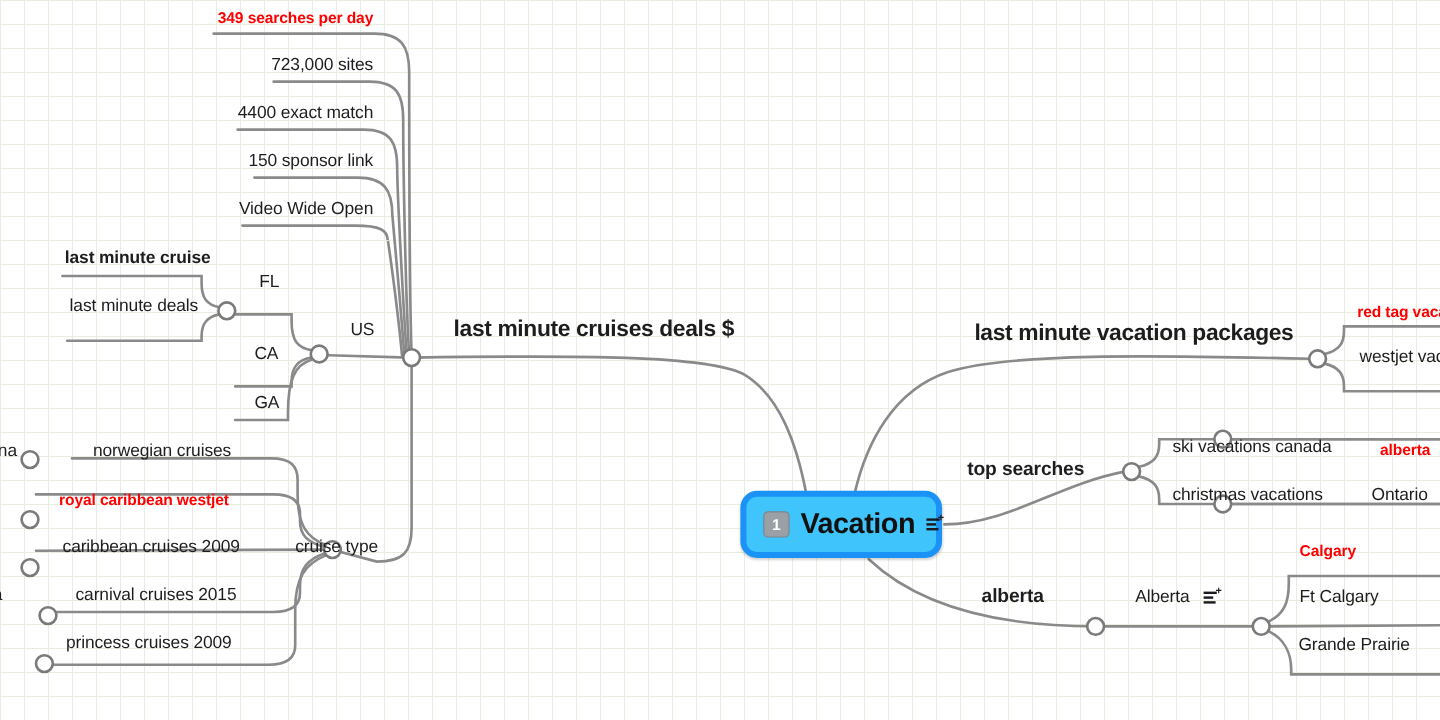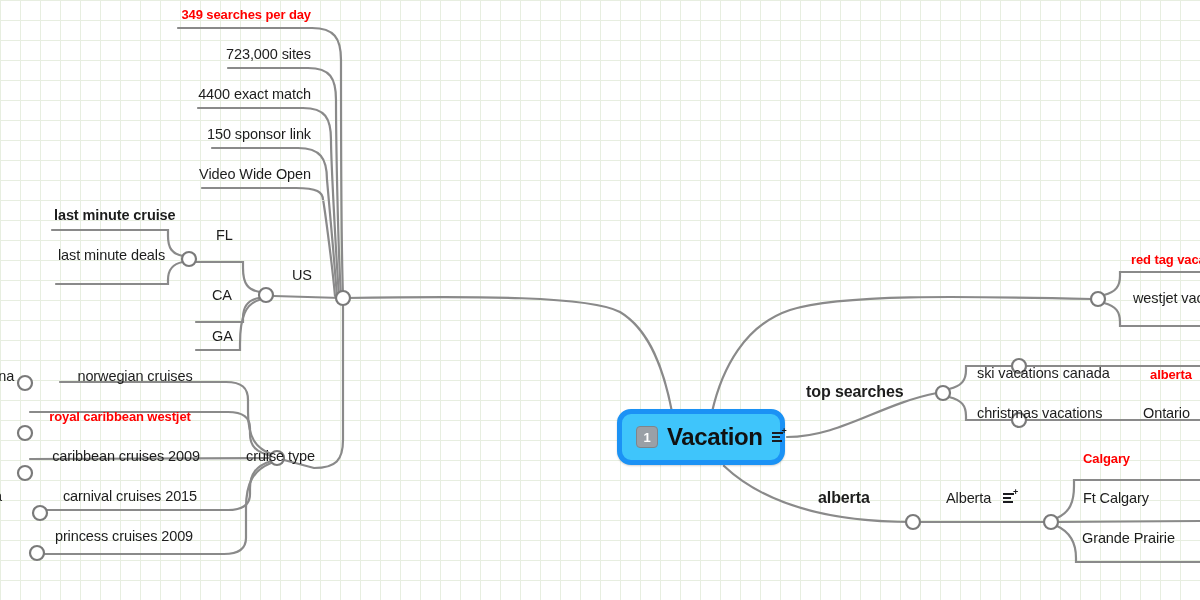--- a/index.html
+++ b/index.html
@@ -204,20 +204,21 @@
     <span id="root-badge">1</span>
     <span id="root-label">Vacation</span>
     <span class="note-icon">
         <i></i>
         <i></i>
         <i></i>
         <b>+</b>
       </span>
   </div>
 
+  <div class="lbl big" style="left:378px; top:265px;">last minute cruises deals $</div>
 
   <div class="lbl red anchor-r" style="left:311px; top:8px;">349 searches per day</div>
   <div class="lbl anchor-r" style="left:311px; top:47px;">723,000 sites</div>
   <div class="lbl anchor-r" style="left:311px; top:87px;text-align:center;">4400 exact match</div>
   <div class="lbl anchor-r" style="left:311px; top:127px;">150 sponsor link</div>
   <div class="lbl anchor-r" style="left:311px; top:167px;">Video Wide Open</div>
 
   <div class="lbl" style="left:292px; top:268px;">US</div>
   <div class="lbl" style="left:216px; top:228px;">FL</div>
   <div class="lbl" style="left:212px; top:288px;">CA</div>
@@ -229,20 +230,21 @@
   <div class="lbl" style="left:246px; top:449px;">cruise type</div>
   <div class="lbl anchor-c" style="left:135px; top:369px;">norwegian cruises</div>
   <div class="lbl red anchor-c" style="left:120px; top:410px;">royal caribbean westjet</div>
   <div class="lbl anchor-c" style="left:126px; top:449px;">caribbean cruises 2009</div>
   <div class="lbl anchor-c" style="left:130px; top:489px;">carnival cruises 2015</div>
   <div class="lbl anchor-c" style="left:124px; top:529px;">princess cruises 2009</div>
 
   <div class="lbl" style="left:-16px; top:369px;">olina</div>
   <div class="lbl" style="left:-6px; top:489px;">a</div>
 
+  <div class="lbl big" style="left:812px; top:268px;">last minute vacation packages</div>
   <div class="lbl red" style="left:1131px; top:253px;">red tag vaca</div>
   <div class="lbl" style="left:1133px; top:291px;">westjet vaca</div>
 
   <div class="lbl mid" style="left:806px; top:384px;">top searches</div>
   <div class="lbl" style="left:977px; top:366px;">ski vacations canada</div>
   <div class="lbl red" style="left:1150px; top:368px;">alberta</div>
   <div class="lbl" style="left:977px; top:406px;">christmas vacations</div>
   <div class="lbl" style="left:1143px; top:406px;">Ontario</div>
 
   <div class="lbl mid" style="left:818px; top:490px;">alberta</div>

